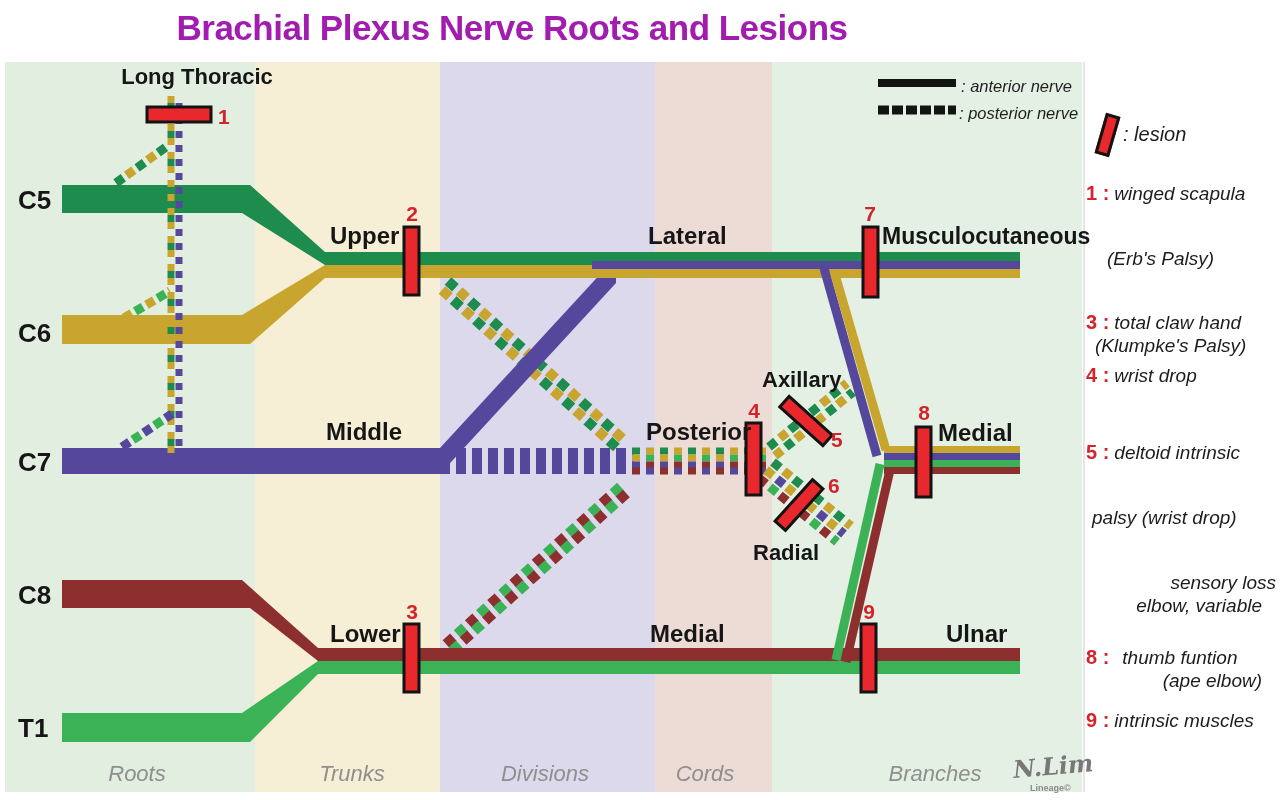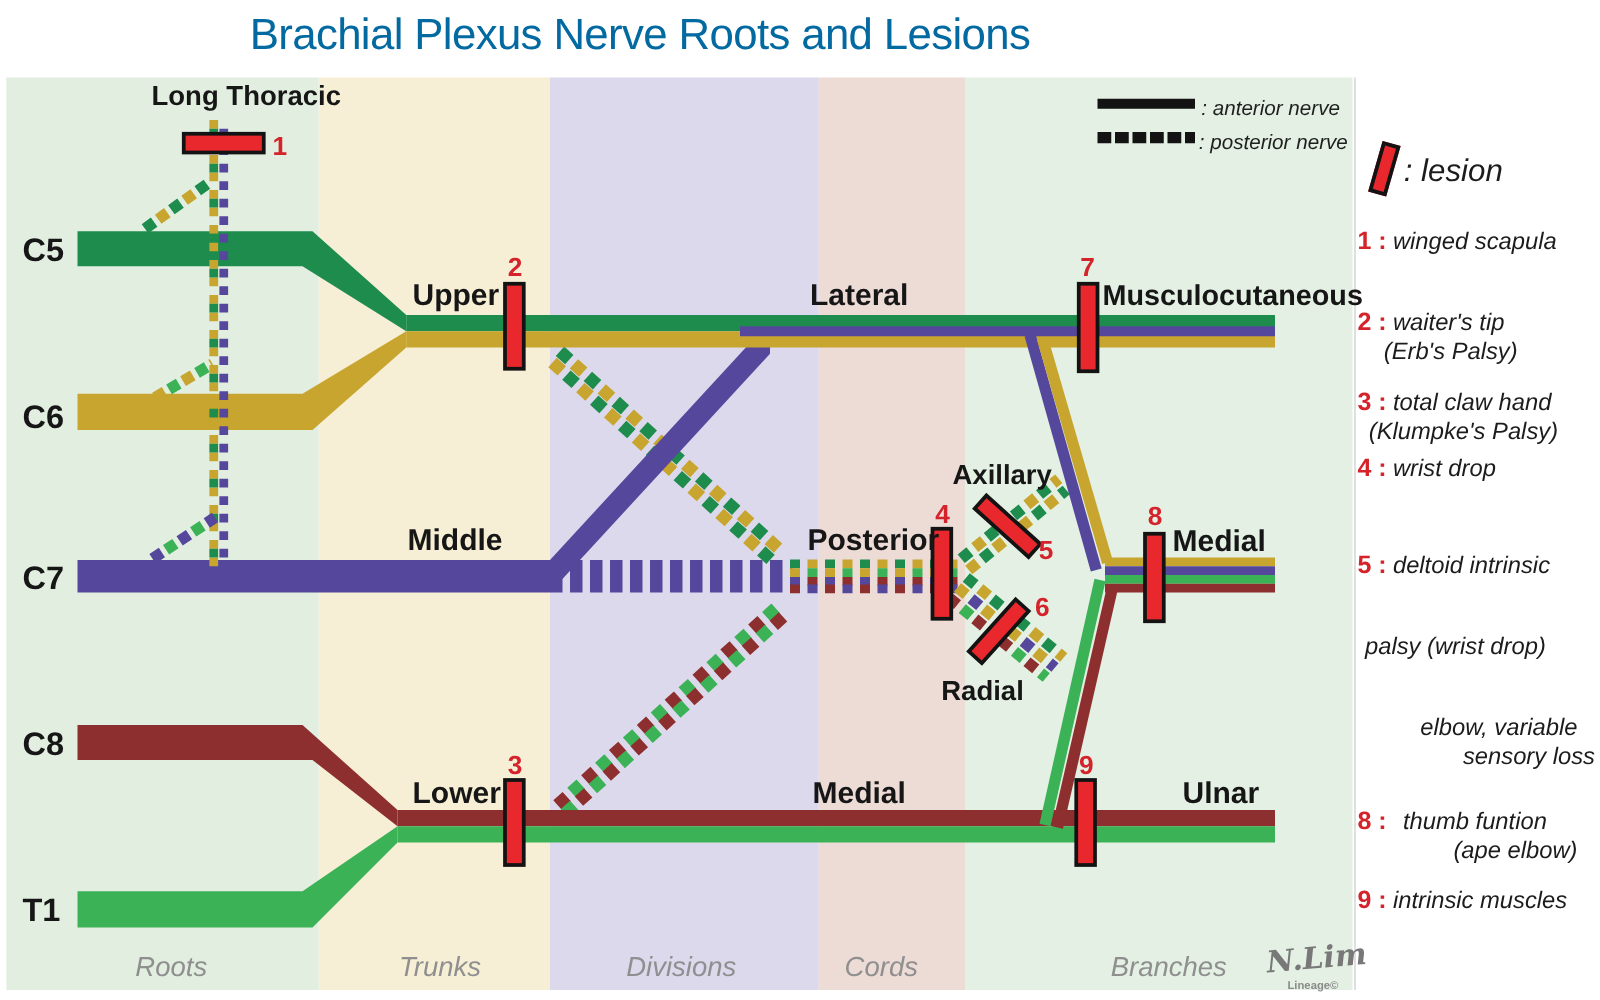--- a/index.html
+++ b/index.html
@@ -12,22 +12,22 @@
   .stage-lb{font-weight:normal;font-style:italic;font-size:22px;fill:#8f8f8f}
   .sig{font-family:"DejaVu Serif",serif;font-style:italic;font-weight:bold;font-size:24px;fill:#787878}
   .sig2{font-size:9px;fill:#8a8a8a;font-style:normal;font-weight:bold}
   .lb{fill:#e8282d;stroke:#131313;stroke-width:3}
   
   .sb-entry{position:absolute;left:1086px;width:192px;font-style:italic;font-size:19px;line-height:23px;color:#1c1c1c;}
   .sb-num{font-style:normal;font-weight:bold;color:#d5232b;font-size:20px;padding-right:5px;}
   .r{text-align:right;padding-right:16px;}
   .ind6{padding-left:6px}.ind9{padding-left:9px}.ind21{padding-left:21px}
   .lesion-glyph{position:absolute;left:1100px;top:114px;width:9px;height:36px;background:#e8282d;border:3px solid #131313;transform:rotate(16deg);}
-  .lesion-text{position:absolute;left:1123px;top:123px;font-style:italic;font-size:25px;color:#1c1c1c;text-align:right;}
-  .page-title{position:absolute;left:0;top:8px;width:1024px;text-align:center;font-size:35px;font-weight:normal;color:#0369a1;letter-spacing:-0.5px;}
+  .lesion-text{position:absolute;left:1123px;top:123px;font-style:italic;font-size:20px;color:#1c1c1c;text-align:right;}
+  .page-title{position:absolute;left:0;top:8px;width:1024px;text-align:center;font-size:35px;font-weight:bold;color:#a21caf;letter-spacing:-0.5px;}
 </style>
 </head>
 <body>
 
 <div id="stage">
 
 <div class="page-title">Brachial Plexus Nerve Roots and Lesions</div>
 
 <svg width="1280" height="800" viewBox="0 0 1280 800">
 
@@ -193,39 +193,38 @@
 
 
 <div>
   <div class="lesion-glyph"></div>
   <div class="lesion-text">: lesion</div>
 
   <div class="sb-entry" style="top:182px">
     <div><span class="sb-num">1 :</span><span>winged scapula</span></div>
   </div>
   <div class="sb-entry" style="top:247px">
-    <div><span class="sb-num">2 :</span><span>waiter's tip</span></div>
     <div class="ind21">(Erb's Palsy)</div>
   </div>
   <div class="sb-entry" style="top:311px">
     <div><span class="sb-num">3 :</span><span>total claw hand</span></div>
     <div class="ind9">(Klumpke's Palsy)</div>
   </div>
   <div class="sb-entry" style="top:364px">
     <div><span class="sb-num">4 :</span><span>wrist drop</span></div>
   </div>
   <div class="sb-entry" style="top:441px">
     <div><span class="sb-num">5 :</span><span>deltoid intrinsic</span></div>
   </div>
   <div class="sb-entry" style="top:506px">
     <div class="ind6">palsy (wrist drop)</div>
   </div>
   <div class="sb-entry" style="top:571px">
+    <div class="r" style="padding-right:2px">sensory loss</div>
     <div class="r">elbow, variable</div>
-    <div class="r" style="padding-right:2px">sensory loss</div>
   </div>
   <div class="sb-entry" style="top:646px">
     <div><span class="sb-num">8 :</span><span style="padding-left:8px">thumb funtion</span></div>
     <div class="r">(ape elbow)</div>
   </div>
   <div class="sb-entry" style="top:709px">
     <div><span class="sb-num">9 :</span><span>intrinsic muscles</span></div>
   </div>
 </div>
 

